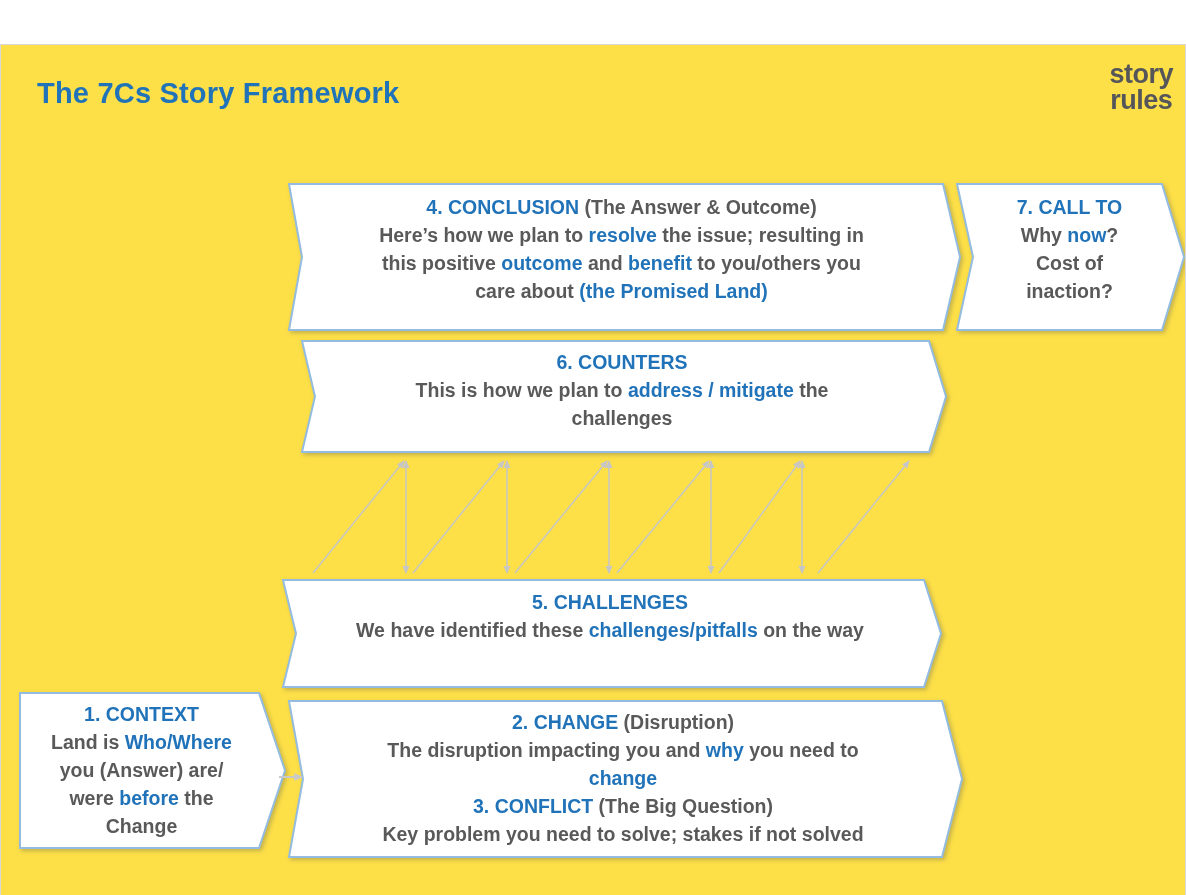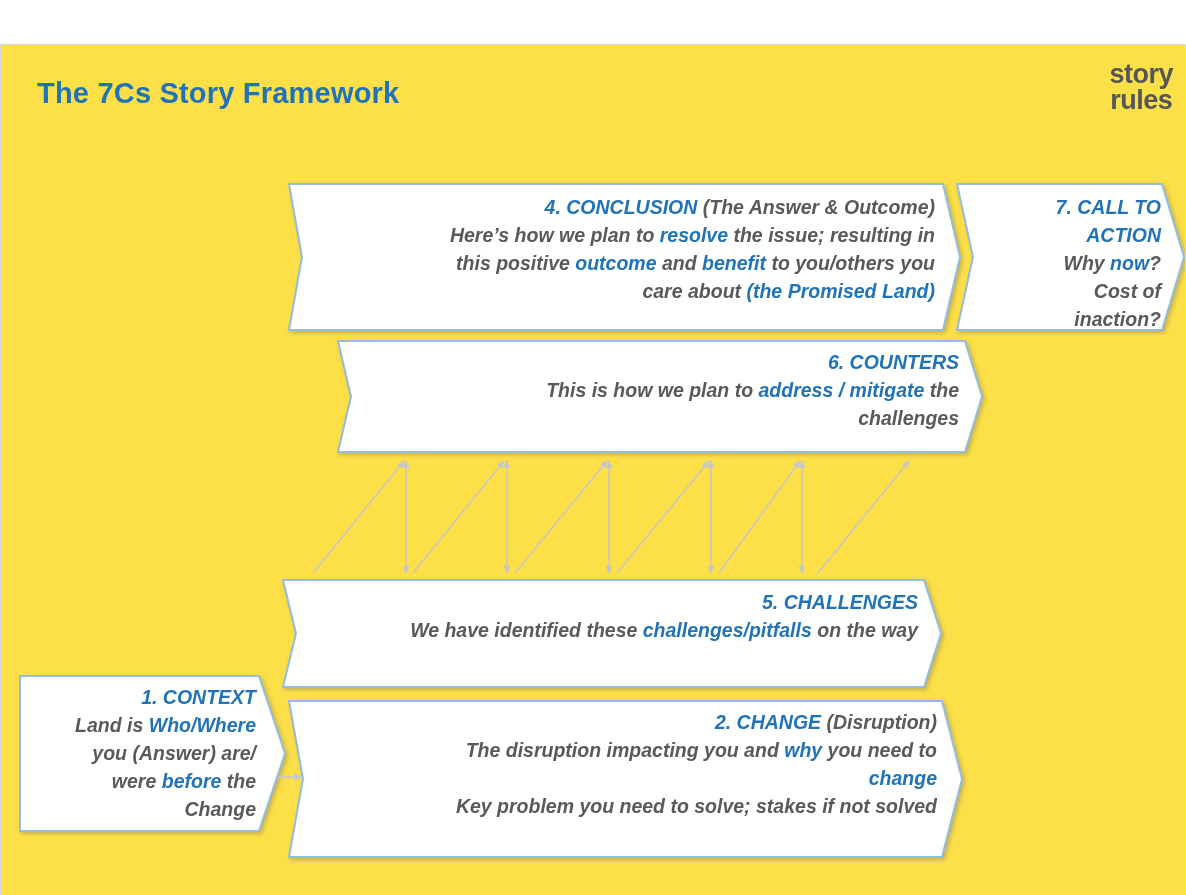--- a/index.html
+++ b/index.html
@@ -33,25 +33,24 @@
     font-size: 27px;
     line-height: 26px;
     letter-spacing: -0.5px;
   }
   .box { position: absolute; }
   .box svg.shape { position: absolute; left: 0; top: 0; overflow: visible;
     filter: drop-shadow(2px 2px 2px rgba(90,90,90,0.35)); }
   .box svg.shape polygon { fill: #ffffff; stroke: #93BCE0; stroke-width: 2; }
   .box-text {
     position: absolute; left: 0; top: 0; right: 0; bottom: 0;
-    text-align: right;
+    text-align: center;
     font-weight: bold;
     font-size: 19.5px;
     line-height: 28px;
-    font-style: italic;
   }
   .seg-blue { color: #2173B9; }
   .seg-gray { color: #595959; }
   .arrows { position: absolute; overflow: visible; }
   .footer {
     position: absolute;
     left: 0; right: 0;
     bottom: 18px;
     text-align: right;
     font-size: 20px;
@@ -75,40 +74,39 @@
     <div>story</div>
     <div>rules</div>
   </div>
 
   <div class="box" style="left:955px;top:138px;width:229px;height:148px">
     <svg class="shape" width="229" height="148">
       <polygon points="1,1 206,1 228,74 206,147 1,147 17,74"></polygon>
     </svg>
     <div class="box-text" style="padding:10px 24px 0 22px">
         <div class="tline"><span class="seg-blue">7. CALL TO</span></div>
-        <div class="tline"><span class="seg-blue">ACTION</span></div>
         <div class="tline"><span class="seg-gray">Why </span><span class="seg-blue">now</span><span class="seg-gray">?</span></div>
         <div class="tline"><span class="seg-gray">Cost of</span></div>
         <div class="tline"><span class="seg-gray">inaction?</span></div>
       </div>
   </div>
 
   <div class="box" style="left:287px;top:138px;width:673px;height:148px">
     <svg class="shape" width="673" height="148">
       <polygon points="1,1 655,1 672,74 655,147 1,147 14,74"></polygon>
     </svg>
     <div class="box-text" style="padding:10px 26px 0 20px">
         <div class="tline"><span class="seg-blue">4. CONCLUSION</span><span class="seg-gray"> (The Answer &amp; Outcome)</span></div>
         <div class="tline"><span class="seg-gray">Here’s how we plan to </span><span class="seg-blue">resolve</span><span class="seg-gray"> the issue; resulting in</span></div>
         <div class="tline"><span class="seg-gray">this positive </span><span class="seg-blue">outcome</span><span class="seg-gray"> and </span><span class="seg-blue">benefit</span><span class="seg-gray"> to you/others you</span></div>
         <div class="tline"><span class="seg-gray">care about </span><span class="seg-blue">(the Promised Land)</span></div>
       </div>
   </div>
 
-  <div class="box" style="left:336px;top:295px;width:646px;height:113px">
+  <div class="box" style="left:300px;top:295px;width:646px;height:113px">
     <svg class="shape" width="646" height="113">
       <polygon points="1,1 628,1 645,56.5 628,112 1,112 14,56.5"></polygon>
     </svg>
     <div class="box-text" style="padding:8px 24px 0 20px">
         <div class="tline"><span class="seg-blue">6. COUNTERS</span></div>
         <div class="tline"><span class="seg-gray">This is how we plan to </span><span class="seg-blue">address / mitigate</span><span class="seg-gray"> the</span></div>
         <div class="tline"><span class="seg-gray">challenges</span></div>
       </div>
   </div>
 
@@ -142,25 +140,26 @@
   </div>
 
   <div class="box" style="left:287px;top:655px;width:675px;height:158px">
     <svg class="shape" width="675" height="158">
       <polygon points="1,1 654,1 674,79 654,157 1,157 15,79"></polygon>
     </svg>
     <div class="box-text" style="padding:8px 26px 0 21px">
         <div class="tline"><span class="seg-blue">2. CHANGE</span><span class="seg-gray"> (Disruption)</span></div>
         <div class="tline"><span class="seg-gray">The disruption impacting you and </span><span class="seg-blue">why</span><span class="seg-gray"> you need to</span></div>
         <div class="tline"><span class="seg-blue">change</span></div>
+        <div class="tline"><span class="seg-blue">3. CONFLICT</span><span class="seg-gray"> (The Big Question)</span></div>
         <div class="tline"><span class="seg-gray">Key problem you need to solve; stakes if not solved</span></div>
       </div>
   </div>
 
-  <div class="box" style="left:18px;top:630px;width:267px;height:157px">
+  <div class="box" style="left:18px;top:647px;width:267px;height:157px">
     <svg class="shape" width="267" height="157">
       <polygon points="1,1 240,1 266,78.5 240,156 1,156"></polygon>
     </svg>
     <div class="box-text" style="padding:8px 30px 0 8px">
         <div class="tline"><span class="seg-blue">1. CONTEXT</span></div>
         <div class="tline"><span class="seg-gray">Land is </span><span class="seg-blue">Who/Where</span></div>
         <div class="tline"><span class="seg-gray">you (Answer) are/</span></div>
         <div class="tline"><span class="seg-gray">were </span><span class="seg-blue">before</span><span class="seg-gray"> the</span></div>
         <div class="tline"><span class="seg-gray">Change</span></div>
       </div>

